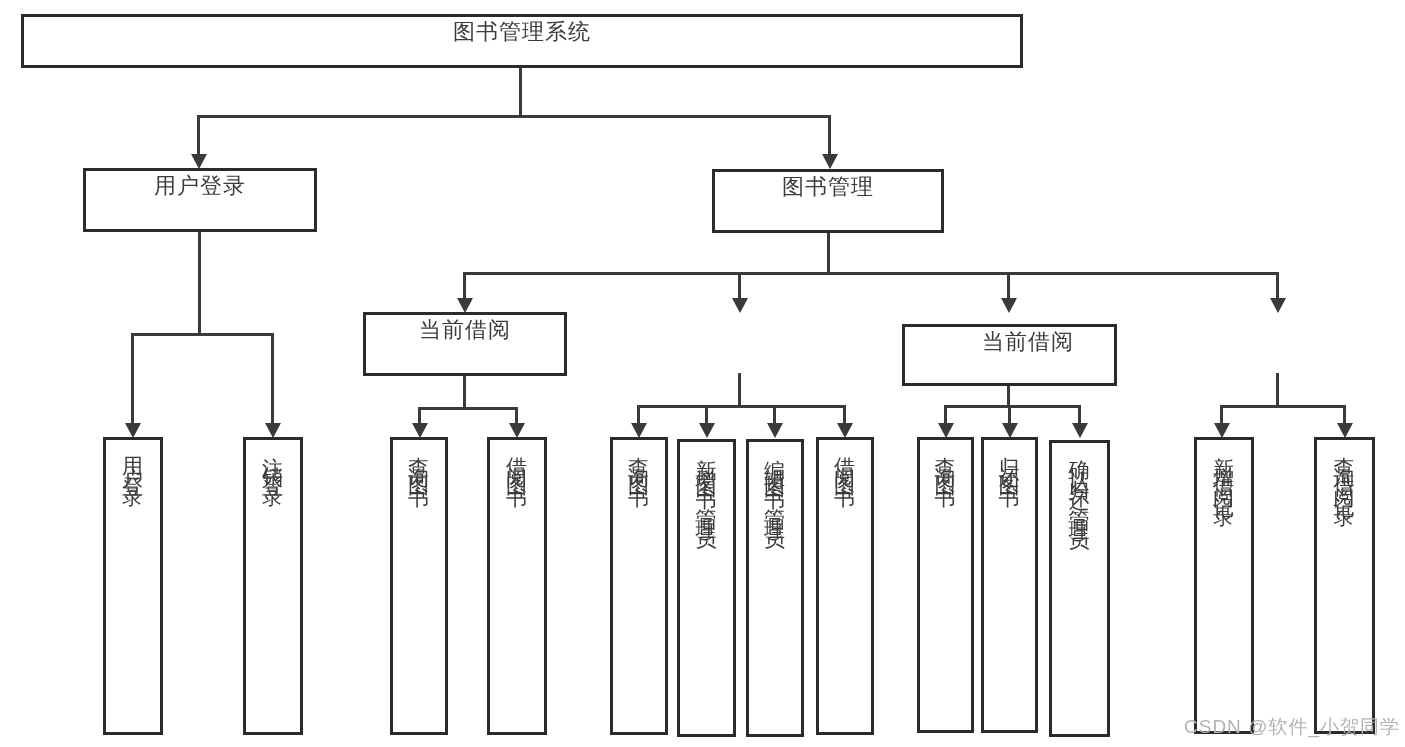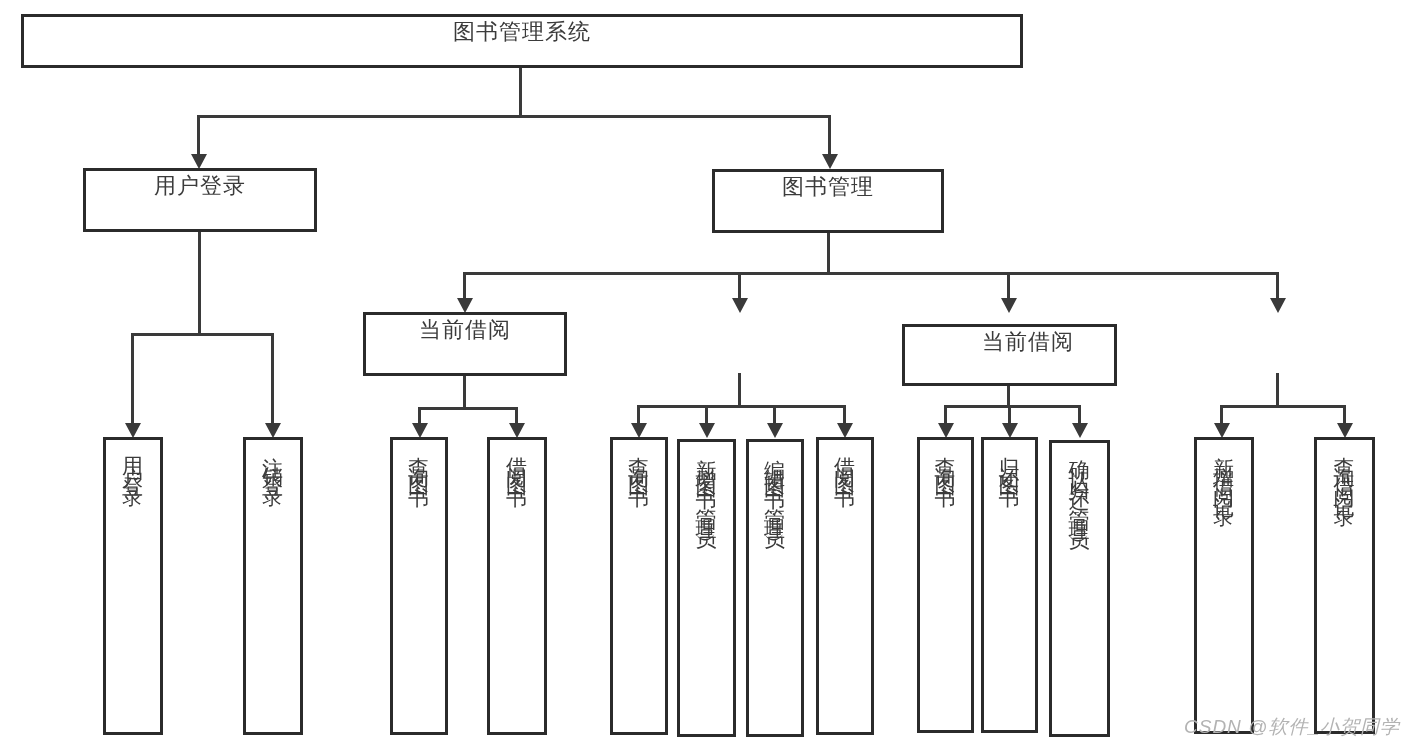--- a/index.html
+++ b/index.html
@@ -22,21 +22,20 @@
   .ln{position:absolute;background:var(--line,#3a3a3a);z-index:1;}
   .ah{
     position:absolute;width:0;height:0;z-index:1;
     border-left:8px solid transparent;border-right:8px solid transparent;
     border-top:15px solid var(--line,#3a3a3a);
   }
   .watermark{
     position:absolute;left:1184px;top:714px;z-index:6;
     font-size:19px;letter-spacing:1px;white-space:nowrap;
     color:var(--watermark,#b3b3b3);
-    font-style:italic;
   }
 </style>
 </head>
 <body>
 
 <div class="canvas" style="--border: #2b2b2b; --line: #3a3a3a; --text: #3b3b3b; --watermark: #b3b3b3;">
 
   <div class="node h" style="left:21px;top:14px;width:1002px;height:54px;">
     <span>图书管理系统</span>
   </div>

